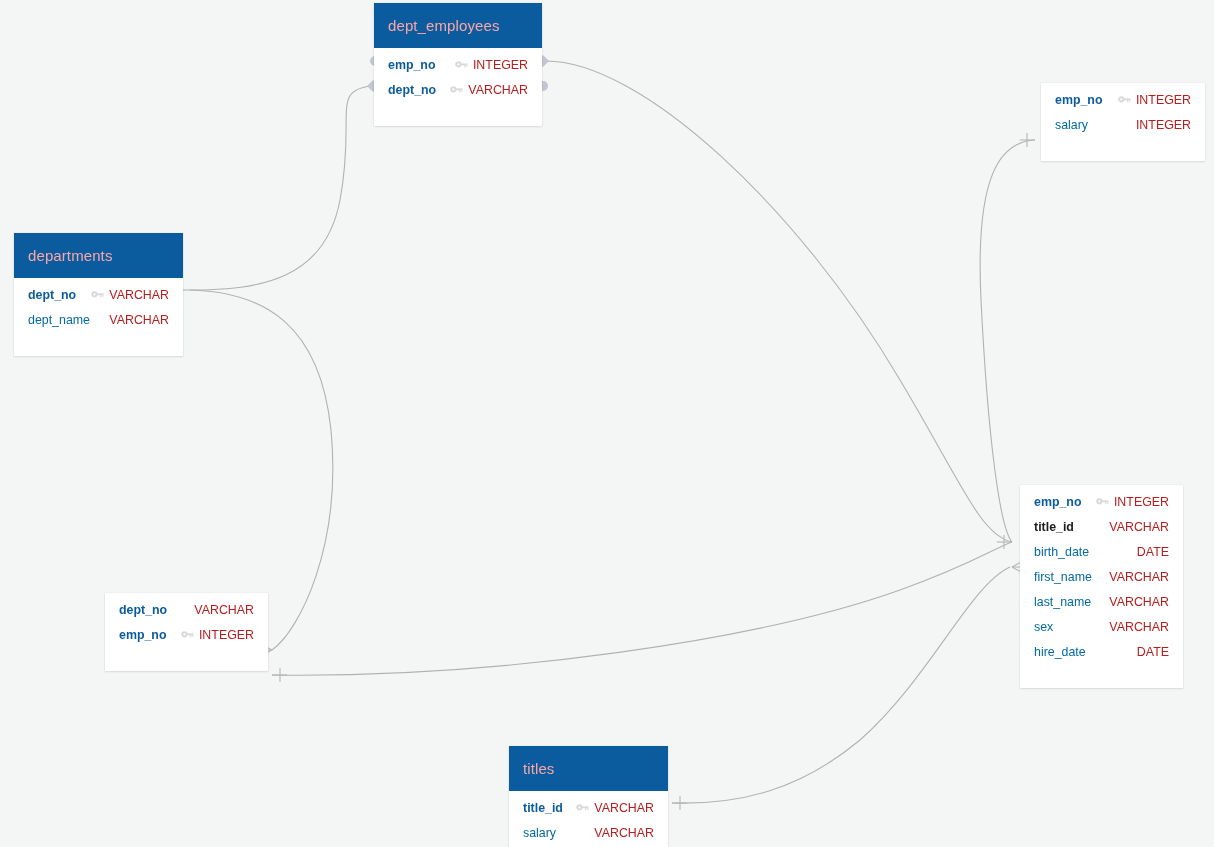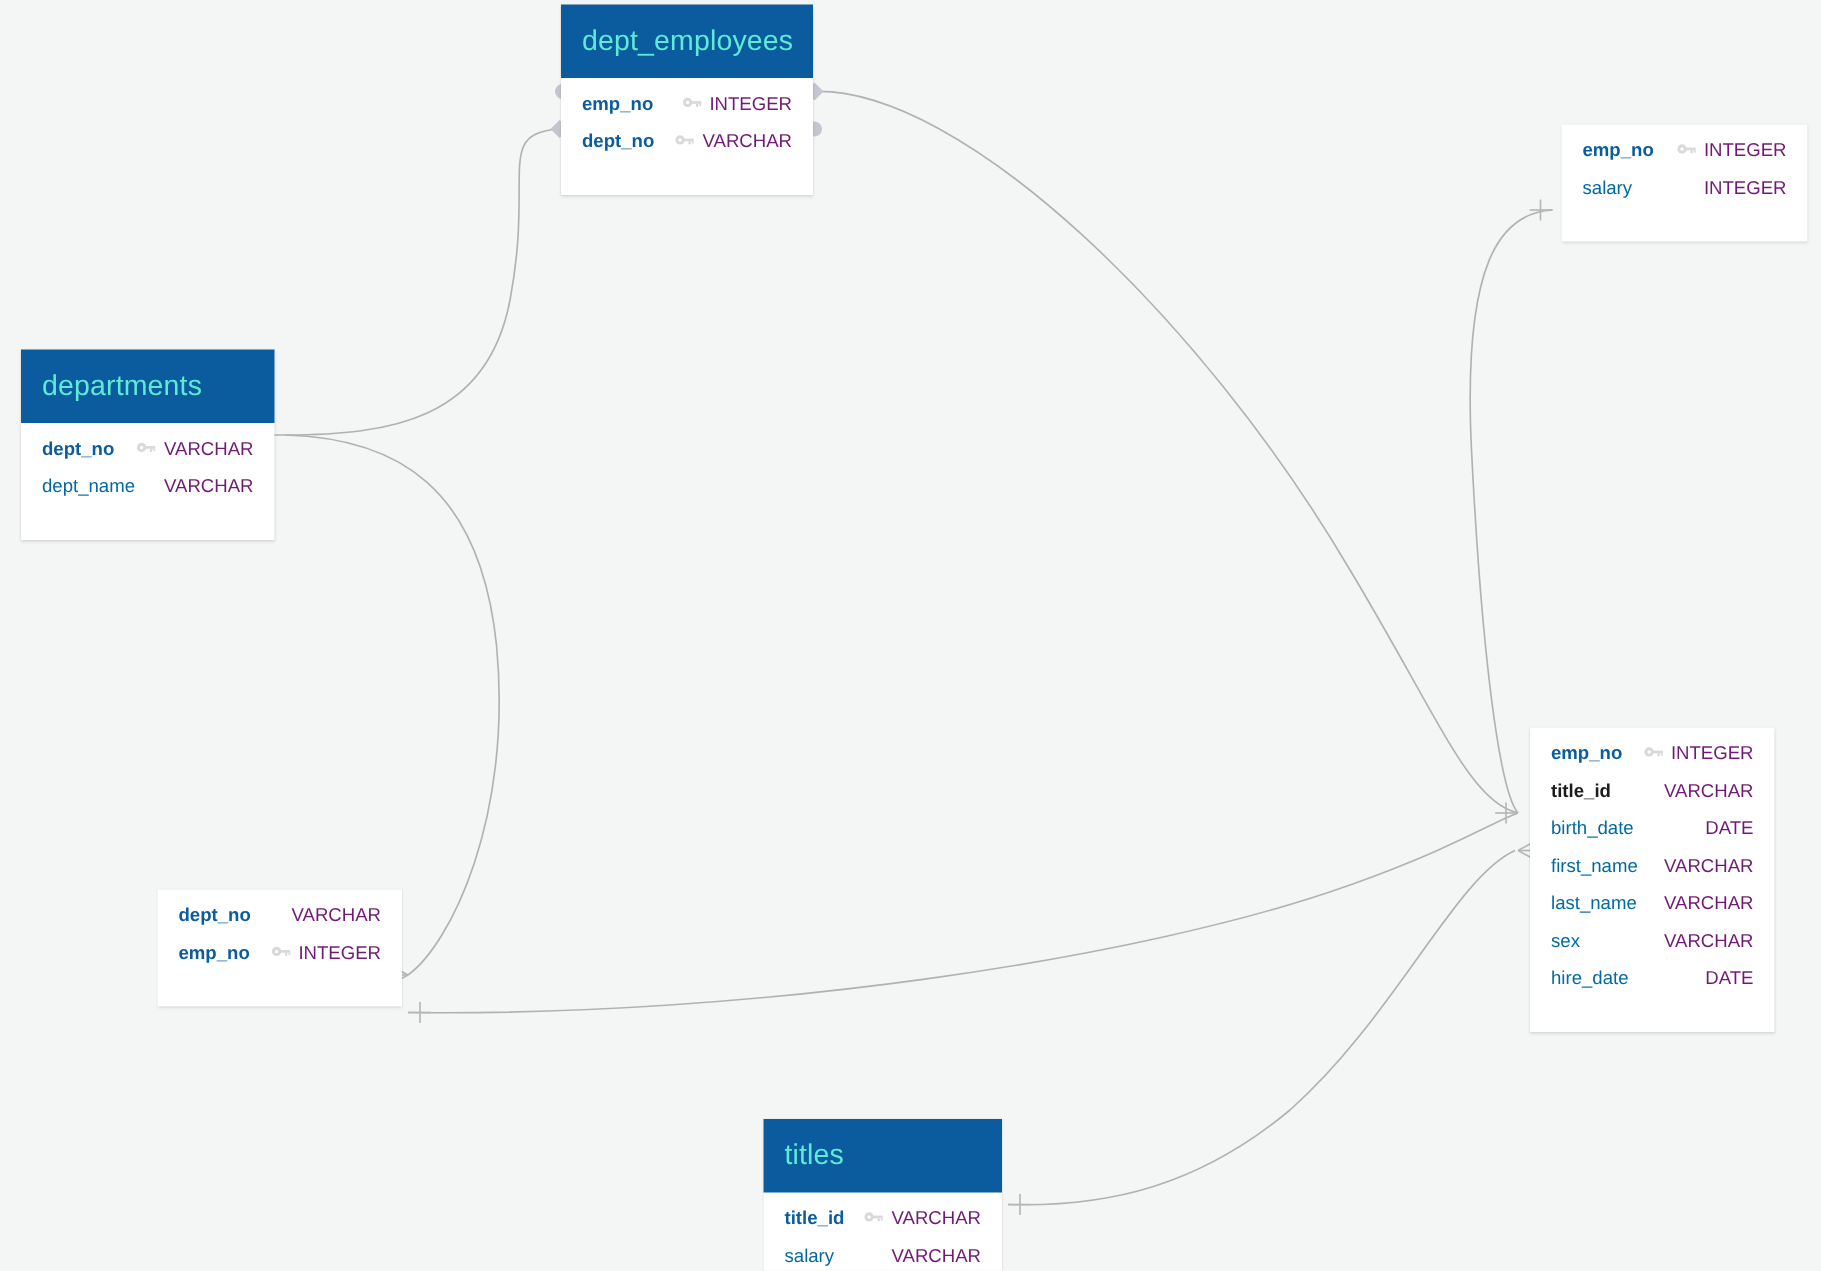--- a/index.html
+++ b/index.html
@@ -47,22 +47,22 @@
   }
 
   .table-node {
     position: absolute;
     background: #ffffff;
     box-shadow: 0 1px 2px rgba(0,0,0,0.10), 0 0 0 0.5px rgba(0,0,0,0.04);
     overflow: visible;
   }
   .table-header {
     background: #0b5c9e;
-    color: #5eead4;
-    font-size: 19px;
+    color: #fca5a5;
+    font-size: 15px;
     line-height: 1;
     padding: 15px 14px 15px 14px;
     letter-spacing: 0.1px;
     white-space: nowrap;
   }
   .table-body {
     padding: 4px 0 24px 0;
   }
   .field-row {
     display: flex;
@@ -90,21 +90,21 @@
   }
   .field-key {
     flex: 0 0 auto;
     margin-right: 5px;
     display: inline-flex;
     align-items: center;
     opacity: 0.55;
   }
   .field-type {
     flex: 0 0 auto;
-    color: #701a75;
+    color: #b91c1c;
     font-size: 12.4px;
     text-align: right;
   }
 </style>
 </head>
 <body>
 
 <div id="canvas">
 
   <svg id="edges" viewBox="0 0 1214 847" width="1214" height="847" xmlns="http://www.w3.org/2000/svg">

